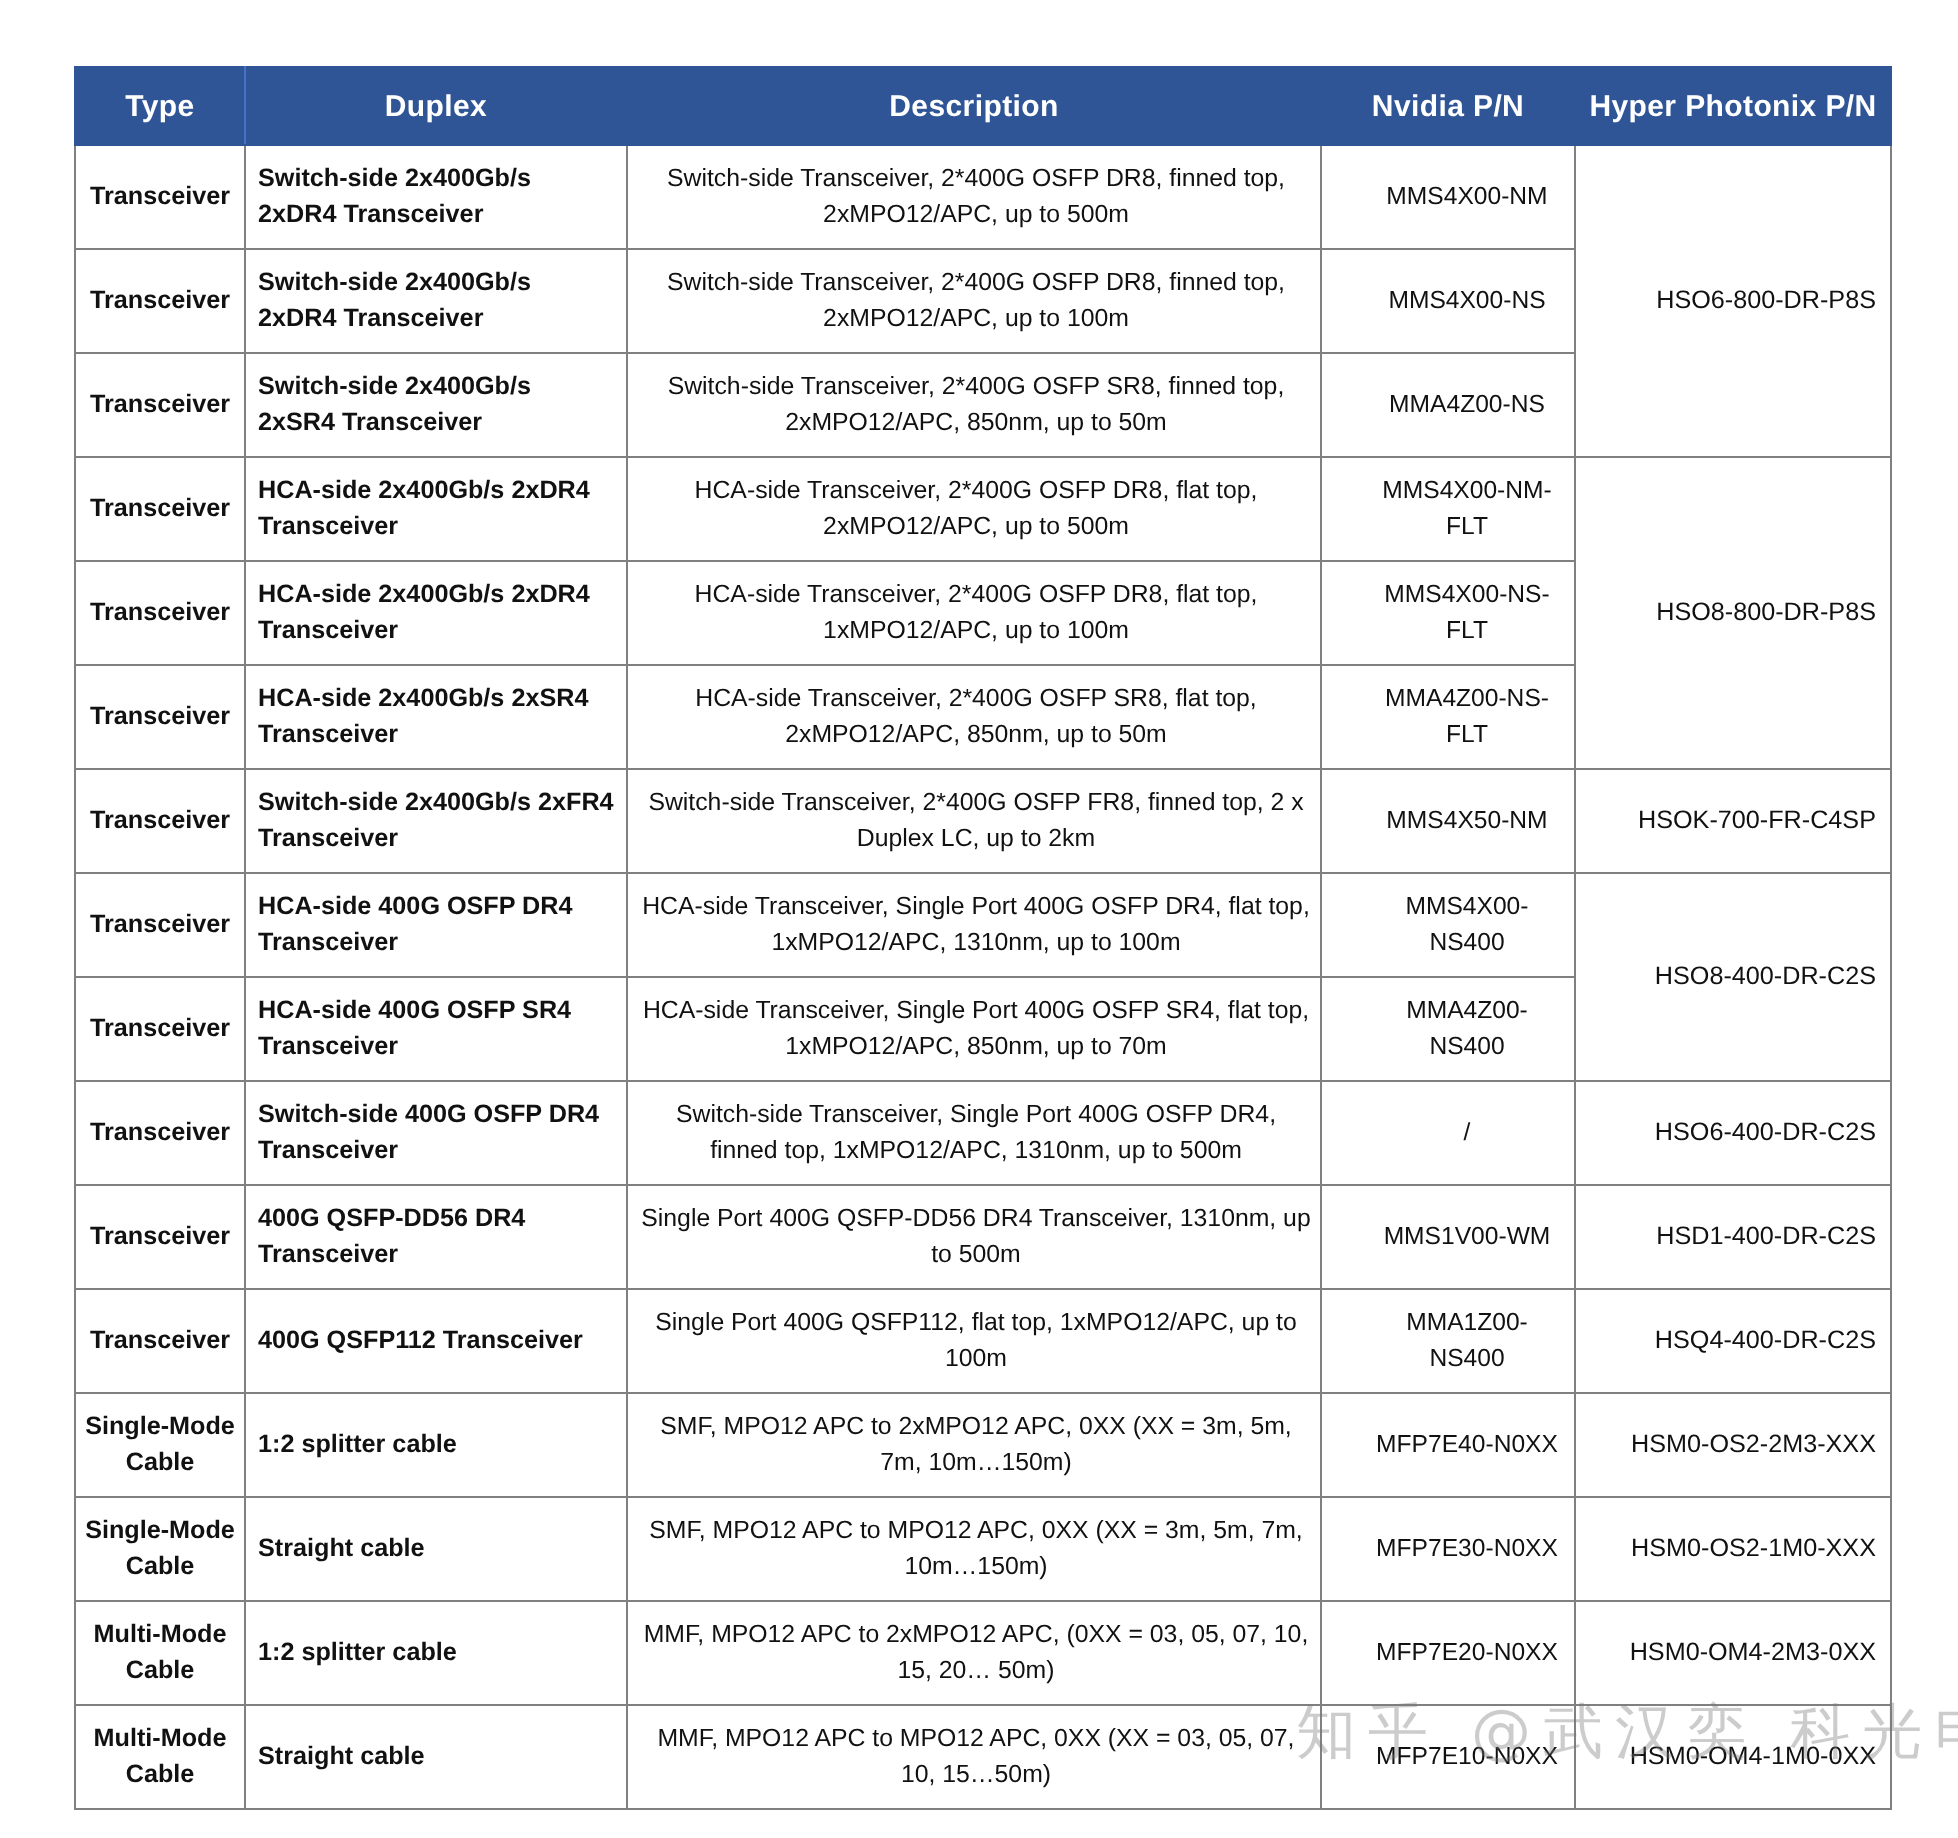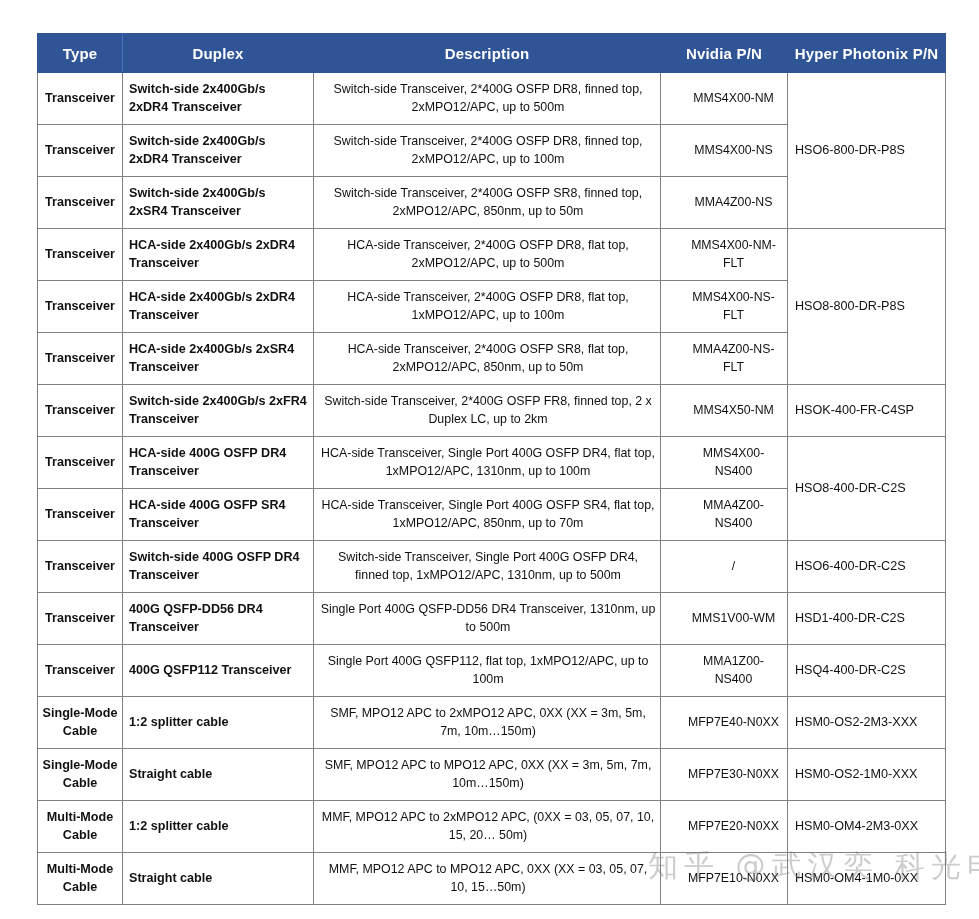--- a/index.html
+++ b/index.html
@@ -72,21 +72,21 @@
     font-size: 12.4px;
     padding-left: 6px;
     padding-right: 4px;
   }
   tbody td.cell-nvidia {
     text-align: center;
     font-size: 12.3px;
     padding-left: 26px;
   }
   tbody td.cell-hyper {
-    text-align: left;
+    text-align: right;
     font-size: 12.6px;
   }
   tbody tr { height: 52px; }
 
   .watermark {
     position: absolute;
     left: 648px;
     top: 846px;
     font-size: 30px;
     color: rgba(120,120,120,0.38);
@@ -155,21 +155,21 @@
           <td class="cell-type">Transceiver</td>
           <td class="cell-product">HCA-side 2x400Gb/s 2xSR4 Transceiver</td>
           <td class="cell-desc">HCA-side Transceiver, 2*400G OSFP SR8,  flat top, 2xMPO12/APC, 850nm, up to 50m</td>
           <td class="cell-nvidia">MMA4Z00-NS-FLT</td>
         </tr>
         <tr>
           <td class="cell-type">Transceiver</td>
           <td class="cell-product">Switch-side  2x400Gb/s 2xFR4 Transceiver</td>
           <td class="cell-desc">Switch-side Transceiver, 2*400G OSFP FR8, finned top, 2 x Duplex LC, up to 2km</td>
           <td class="cell-nvidia">MMS4X50-NM</td>
-          <td class="cell-hyper">HSOK-400-FR-C4SP</td>
+          <td class="cell-hyper">HSOK-700-FR-C4SP</td>
         </tr>
         <tr>
           <td class="cell-type">Transceiver</td>
           <td class="cell-product">HCA-side 400G OSFP DR4 Transceiver</td>
           <td class="cell-desc">HCA-side Transceiver, Single Port 400G OSFP DR4, flat top, 1xMPO12/APC, 1310nm, up to 100m</td>
           <td class="cell-nvidia">MMS4X00-NS400</td>
           <td class="cell-hyper" rowspan="2">HSO8-400-DR-C2S</td>
         </tr>
         <tr>
           <td class="cell-type">Transceiver</td>

